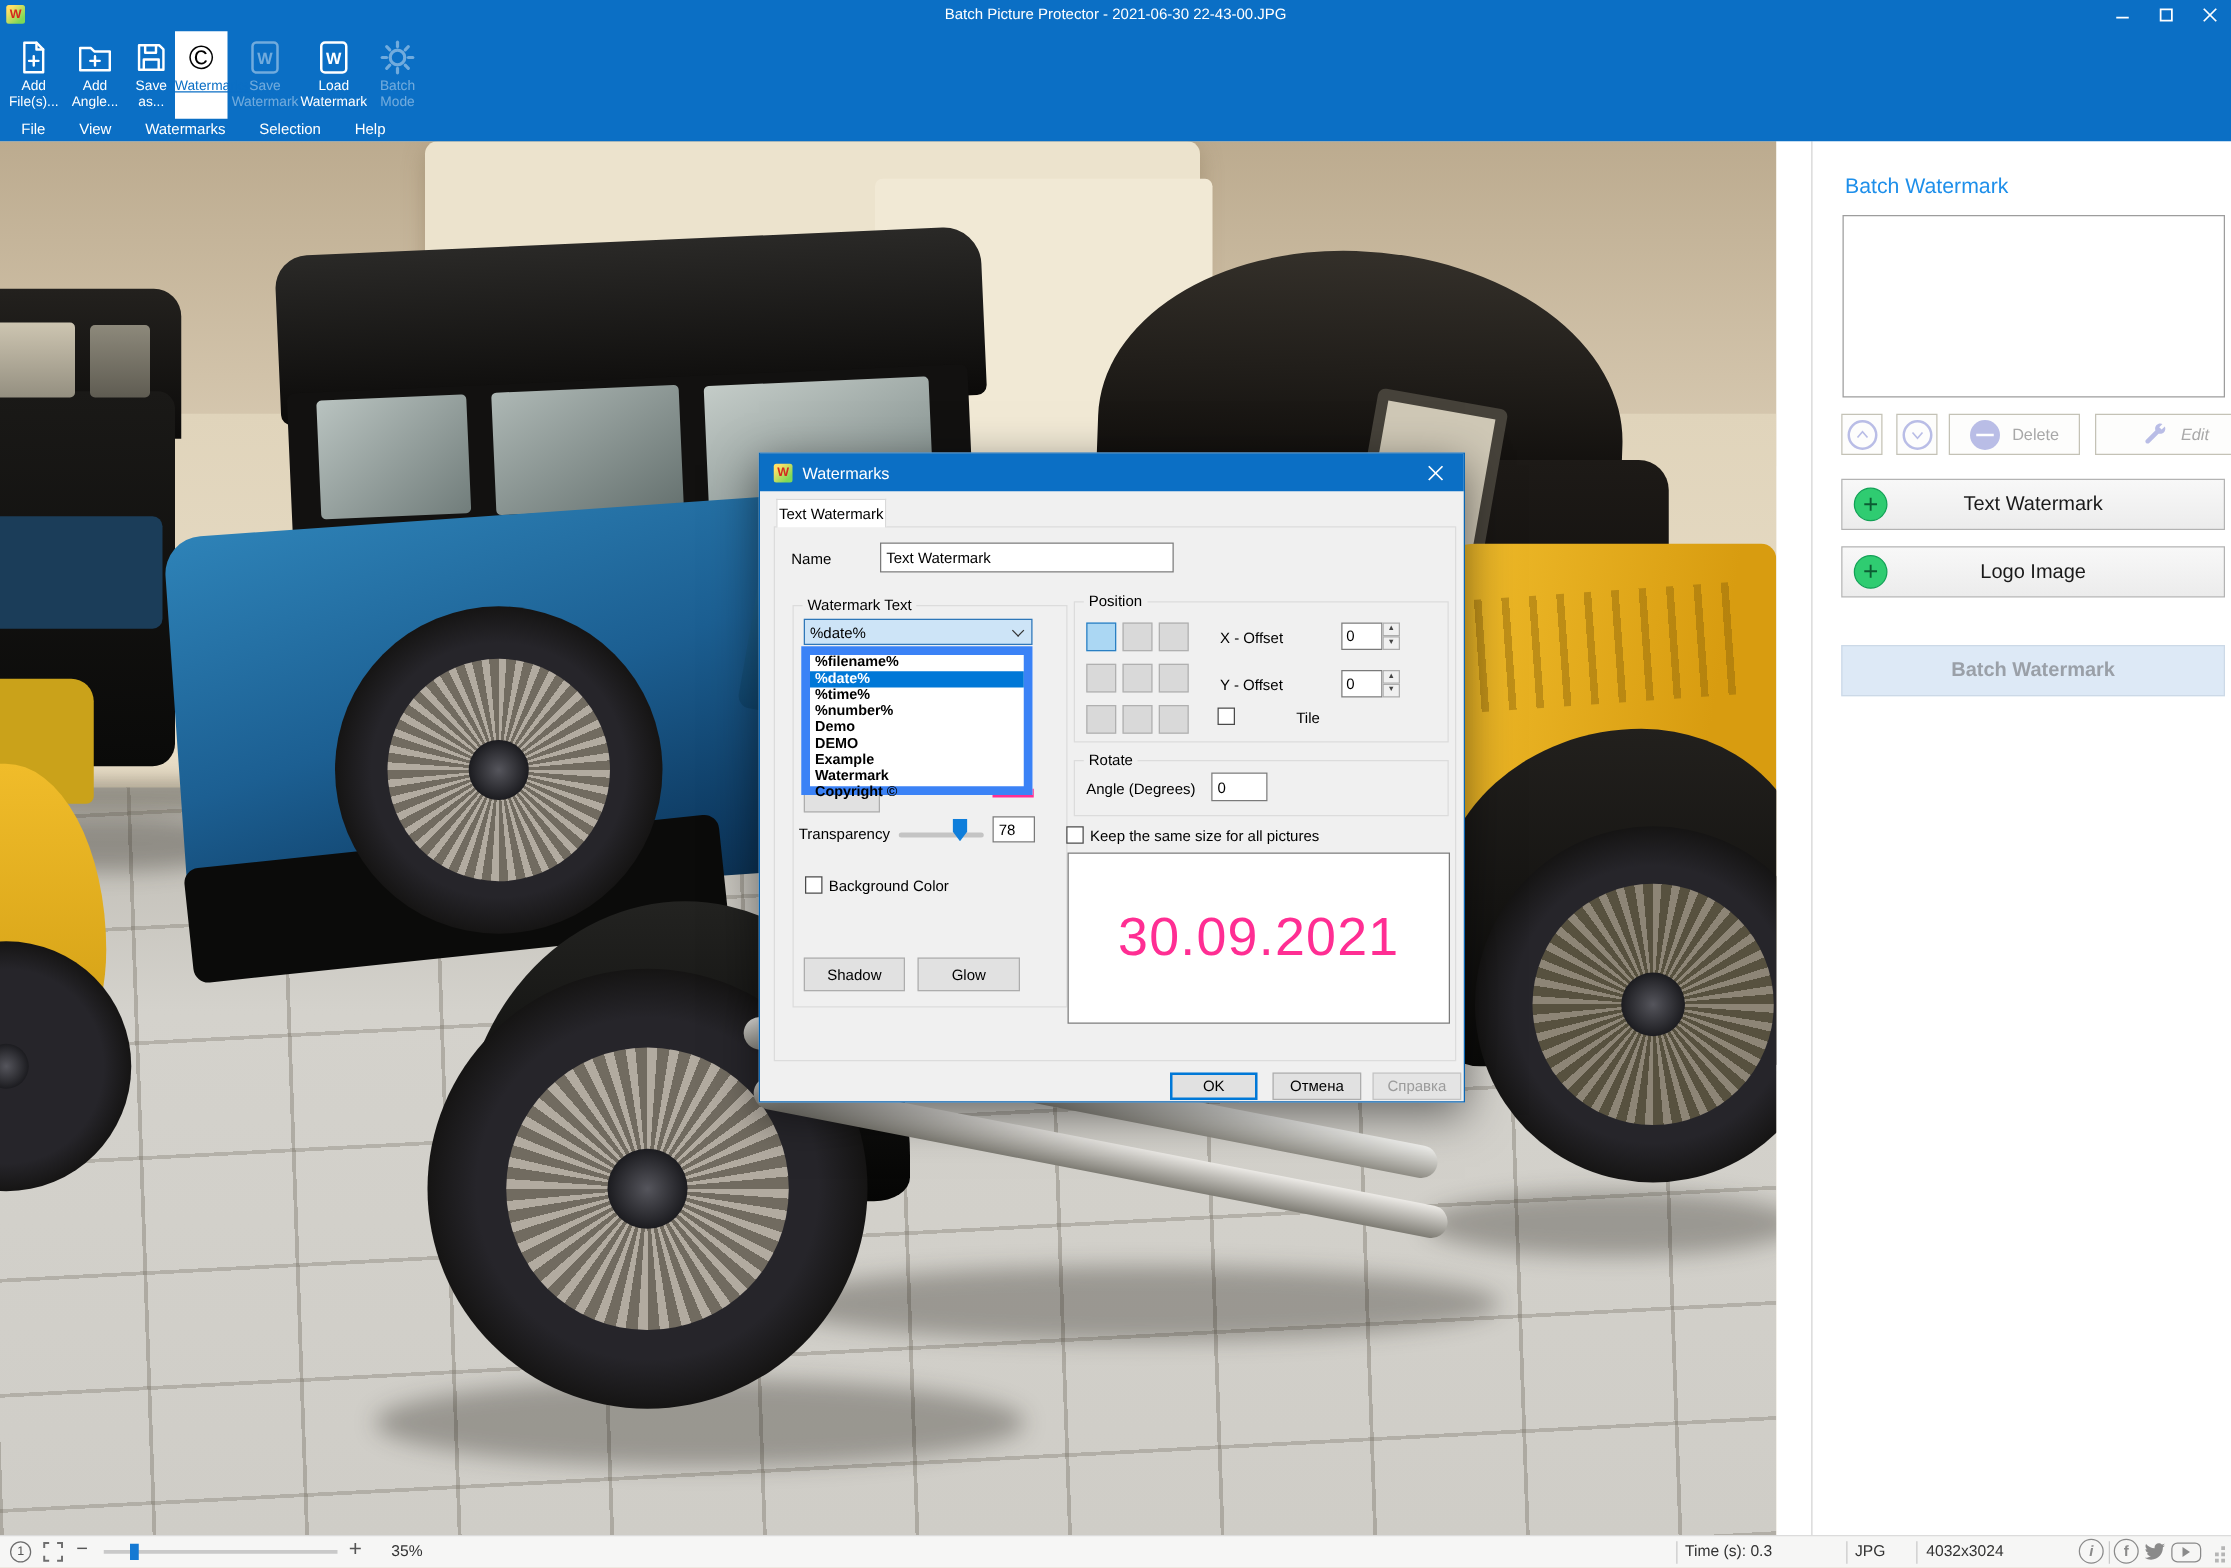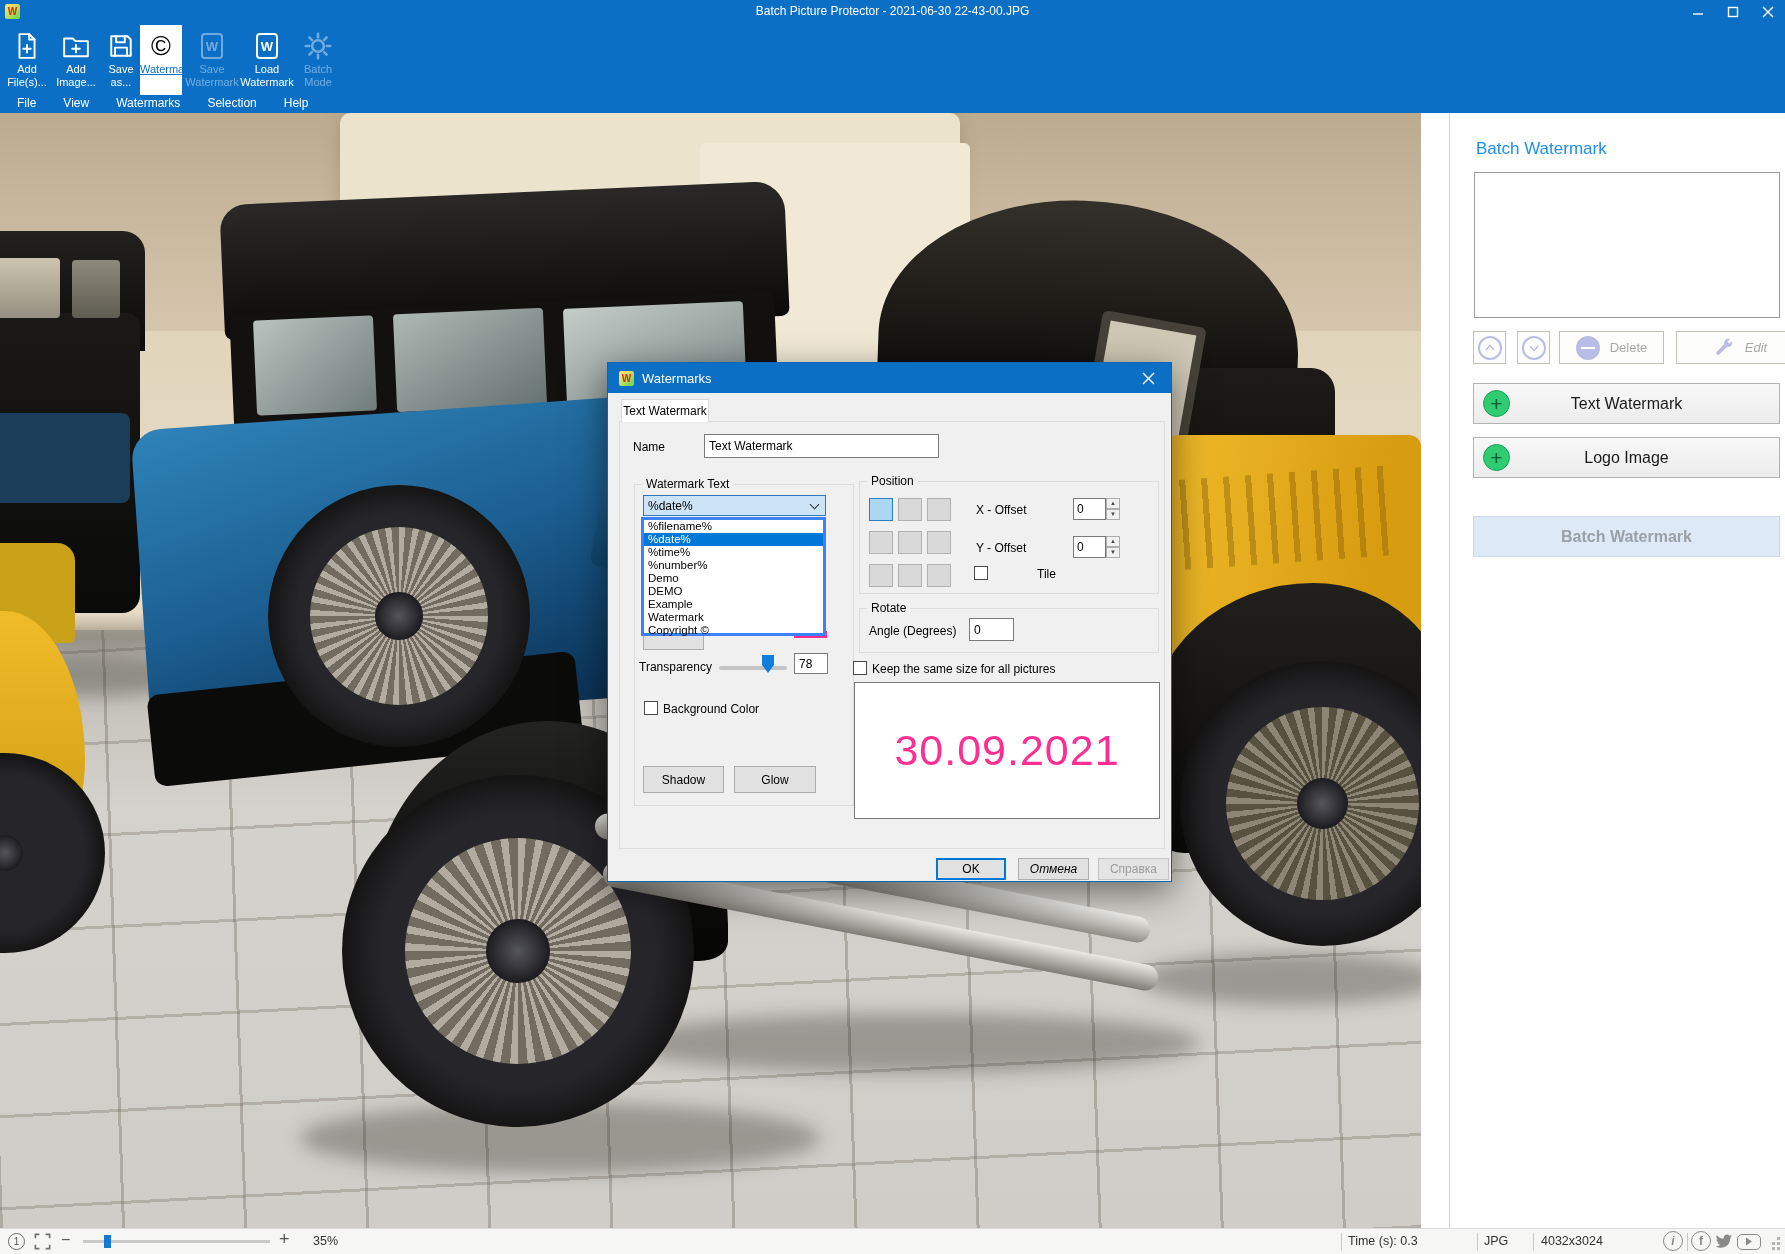--- a/index.html
+++ b/index.html
@@ -71,21 +71,21 @@
   .grp{position:absolute;border:1px solid #dcdcdc;}
   .grp>.glbl{position:absolute;top:-8px;left:7px;background:#f0f0f0;padding:0 4px;}
   .txt{position:absolute;}
   input.win{position:absolute;border:1px solid #7a7a7a;background:#fff;font:12px "Liberation Sans",sans-serif;padding:0 4px;outline:none;}
   .cb{position:absolute;width:14px;height:14px;background:#fff;border:1px solid #4a4a4a;}
   .btn{position:absolute;background:#e1e1e1;border:1px solid #adadad;display:flex;align-items:center;justify-content:center;font-size:12px;}
   .btn.focused{border:2px solid #0078d7;}
   .btn.disabled{color:#9b9b9b;border-color:#c3c3c3;background:#e4e4e4;}
   .combo{position:absolute;left:35px;top:132px;width:183px;height:21px;background:#cde4f7;border:1px solid #2f77b8;display:flex;align-items:center;padding-left:4px;}
   .combo .arr{position:absolute;right:7px;top:5px;width:7px;height:7px;border-right:1.6px solid #333;border-bottom:1.6px solid #333;transform:rotate(45deg);}
-  .ddl{position:absolute;left:33px;top:154px;width:185px;height:119px;background:#fff;border:3px solid #3b82f6;z-index:6;}
+  .ddl{position:absolute;left:33px;top:154px;width:185px;height:119px;background:#fff;border:7px solid #3b82f6;z-index:6;font-weight:bold;}
   .ddl .it{height:13px;line-height:13px;padding-left:4px;font-size:11.5px;}
   .ddl .it.sel{background:#0078d7;color:#fff;}
   .grid-cell{position:absolute;width:24px;height:23px;background:#d9d9d9;border:1px solid #b0b0b0;}
   .grid-cell.sel{background:#abd7f3;border:1px solid #2a7fc2;}
   .spin{position:absolute;width:47px;height:22px;}
   .spin input{position:absolute;left:0;top:0;width:33px;height:22px;border:1px solid #7a7a7a;background:#fff;font:12px "Liberation Sans",sans-serif;padding:0 3px;}
   .spin .ud{position:absolute;right:0;top:0;width:14px;height:22px;}
   .spin .u,.spin .d{position:absolute;right:0;width:14px;height:11px;background:#f0f0f0;border:1px solid #adadad;font-size:6px;line-height:9px;text-align:center;color:#444;}
   .spin .u{top:0;} .spin .d{bottom:0;}
   .slider-track{position:absolute;background:#c4c4c4;border-radius:2px;}
@@ -130,21 +130,21 @@
     <span class="l2" style="display:block">File(s)...</span>
   </div>
   <div class="tbtn" style="left:52px;width:48px;">
     <div class="ic">
       <svg width="28" height="26" viewBox="0 0 26 24">
           <path d="M2 5 h8 l2.5 2.5 H24 v14 H2 z"></path>
           <path d="M13 11 v7 M9.5 14.5 h7"></path>
         </svg>
     </div>
     <span class="l1" style="display:block">Add</span>
-    <span class="l2" style="display:block">Image...</span>
+    <span class="l2" style="display:block">Angle...</span>
   </div>
   <div class="tbtn" style="left:102px;width:38px;">
     <div class="ic">
       <svg width="26" height="26" viewBox="0 0 24 24">
           <path d="M3 3 h15 l3 3 v15 H3 z"></path>
           <path d="M7.5 3 v5.5 h8 V3"></path>
           <path d="M6.5 21 v-7.5 h11 V21"></path>
         </svg>
     </div>
     <span class="l1" style="display:block">Save</span>
@@ -402,21 +402,21 @@
   <div class="cb" style="left:245px;top:298px;"></div>
   <div class="txt" style="left:264px;top:299px;">Keep the same size for all pictures</div>
 
   <div id="preview">
     <span class="ptext">30.09.2021</span>
   </div>
 
   <div class="btn focused" style="left:328px;top:495px;width:70px;height:22px;">
       <span>OK</span>
     </div>
-  <div class="btn" style="left:410px;top:495px;width:71px;height:22px;font-style:italic;">
+  <div class="btn" style="left:410px;top:495px;width:71px;height:22px;">
       <span>Отмена</span>
     </div>
   <div class="btn disabled" style="left:490px;top:495px;width:71px;height:22px;">
       <span>Справка</span>
     </div>
 </div>
 
 <div id="statusbar">
   <div class="o-circ" style="left:8px;top:4px;">
       <span>1</span>

